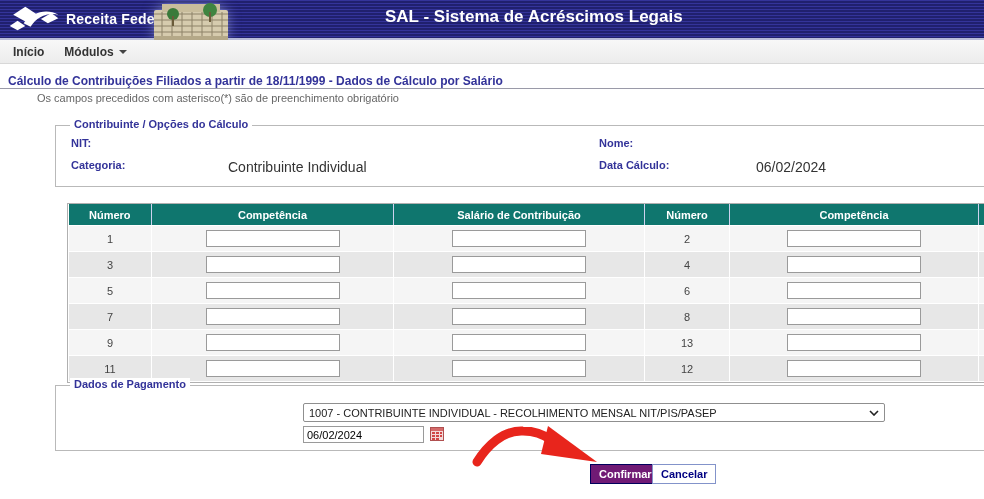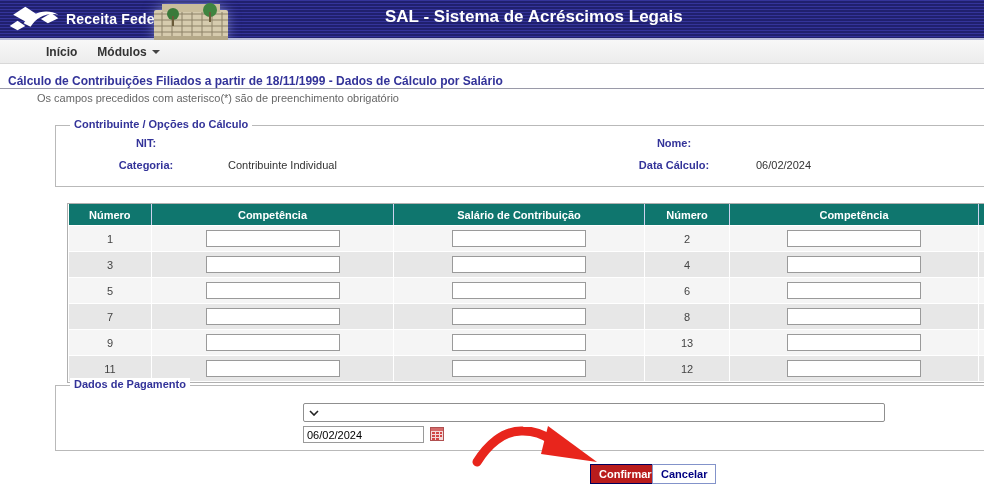--- a/index.html
+++ b/index.html
@@ -12,33 +12,33 @@
   .brand{position:absolute;left:8px;top:4px;display:flex;align-items:center;gap:6px;}
   .brand-text{color:#fff;font-weight:bold;font-size:14px;letter-spacing:.2px;}
   .building{position:absolute;left:148px;top:2px;filter:drop-shadow(0 0 6px rgba(170,180,230,.55));}
   .app-title{position:absolute;left:385px;top:7px;color:#fff;font-size:17px;font-weight:bold;}
   
   .menubar{position:absolute;left:0;top:40px;width:100%;height:23px;
            background:linear-gradient(#f8f8f8,#ececec);border-bottom:1px solid #d8d8d8;
            display:flex;align-items:center;}
   .menu-item{font-size:12px;font-weight:bold;color:#333;padding:0 10px;cursor:pointer;
              display:flex;align-items:center;gap:5px;}
-  .menu-item:first-child{padding-left:2px;margin-left:44px;}
+  .menu-item:first-child{padding-left:13px;}
   .tri{width:0;height:0;border-left:4px solid transparent;border-right:4px solid transparent;
        border-top:4px solid #444;display:inline-block;}
   
   .page-title{position:absolute;left:8px;top:74px;font-size:12px;font-weight:bold;color:#333399;}
   .title-rule{position:absolute;left:0;top:88px;width:100%;border-top:1px solid #9a9aa8;}
   .page-subtitle{position:absolute;left:14px;top:92px;font-size:11px;color:#666;margin-left:23px;}
   
   .fset{position:absolute;border:1px solid #b9b9b9;background:#fff;}
   .fset .legend{position:absolute;top:-8px;left:14px;background:#fff;padding:0 4px;
                 font-size:11px;font-weight:bold;color:#333399;white-space:nowrap;}
-  .fld-label{position:absolute;font-size:11px;font-weight:bold;color:#333399;text-align:center;white-space:nowrap;}
-  .fld-value{position:absolute;font-size:11px;color:#333;white-space:nowrap;}
+  .fld-label{position:absolute;font-size:11px;font-weight:bold;color:#333399;text-align:left;white-space:nowrap;}
+  .fld-value{position:absolute;font-size:14px;color:#333;white-space:nowrap;}
   .req-label{position:absolute;font-size:11px;font-weight:bold;color:#993333;text-align:right;white-space:nowrap;}
   
   .tbl-wrap{position:absolute;left:67px;top:203px;width:1161px;border:1px solid #b0b0b0;}
   table.sal{border-collapse:collapse;table-layout:fixed;width:1161px;font-size:11px;}
   table.sal th{background:#0f766e;color:#fff;font-weight:bold;height:19px;
                border-left:1px solid #cdd2ee;border-bottom:1px solid #fff;text-align:center;}
   table.sal th:first-child{border-left:none;}
   table.sal td{height:23px;text-align:center;border:1px solid #fff;border-width:1px 1px 1px 1px;color:#444;}
   table.sal tr.odd td{background:#f5f5f5;}
   table.sal tr.even td{background:#e7e7e7;}
@@ -47,21 +47,21 @@
   
   .selectbox{position:absolute;display:flex;align-items:center;justify-content:space-between;
              background:#fff;border:1px solid #8f8f8f;border-radius:2px;height:19px;
              font-size:11px;color:#222;padding:0 5px;box-sizing:border-box;cursor:pointer;}
   .txt-input{position:absolute;height:17px;border:1px solid #9a9a9a;background:#fff;
              font-family:"Liberation Sans",sans-serif;font-size:11px;padding:0 3px;box-sizing:border-box;}
   .cal-btn{position:absolute;width:14px;height:14px;cursor:pointer;}
   
   .btn{position:absolute;top:464px;height:20px;font-family:"Liberation Sans",sans-serif;
        font-size:11px;font-weight:bold;cursor:pointer;padding:0 8px;}
-  .btn-primary{left:590px;background:#b91c1c;color:#fff;border:1px solid #00005c;}
+  .btn-primary{left:590px;background:#701a75;color:#fff;border:1px solid #00005c;}
   .btn-secondary{left:652px;background:#fff;color:#000082;border:1px solid #8393ca;}
   .arrow-note{position:absolute;left:463px;top:416px;pointer-events:none;}
 </style>
 </head>
 <body>
 
 <div class="screen">
 
   <div class="banner">
     <div class="brand">
@@ -194,20 +194,21 @@
           <td></td>
         </tr>
       </tbody>
     </table>
   </div>
 
   <div class="fset" style="left:55px;top:385px;width:1160px;height:64px;">
     <span class="legend">Dados de Pagamento</span>
 
     <div class="selectbox" style="left:247px;top:17px;width:582px;">
+      <span>1007 - CONTRIBUINTE INDIVIDUAL - RECOLHIMENTO MENSAL NIT/PIS/PASEP</span>
       <svg width="10" height="6" viewBox="0 0 10 6">
         <polyline points="1,1 5,5 9,1" fill="none" stroke="#222" stroke-width="1.6"></polyline>
       </svg>
     </div>
 
     <input class="txt-input" style="left: 247px; top: 40px; width: 121px;" value="06/02/2024">
     <svg class="cal-btn" style="left:374px;top:41px;" viewBox="0 0 14 14">
       <rect x="0.5" y="0.5" width="13" height="13" fill="#f3dada" stroke="#b05050"></rect>
       <rect x="1" y="1" width="12" height="3" fill="#d46a6a"></rect>
       <g fill="#d14747">

